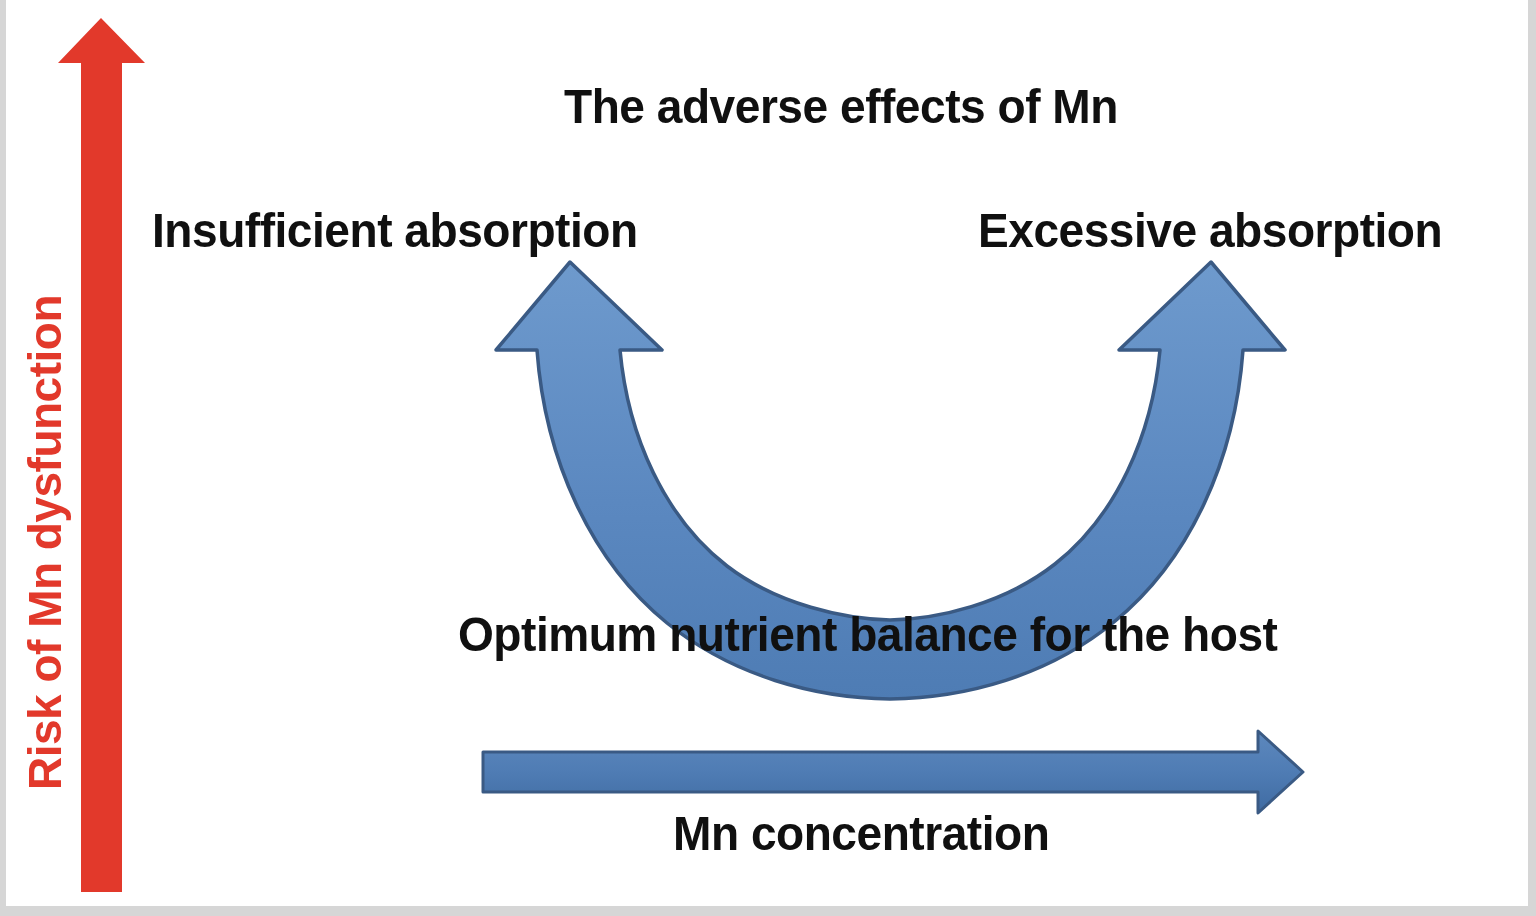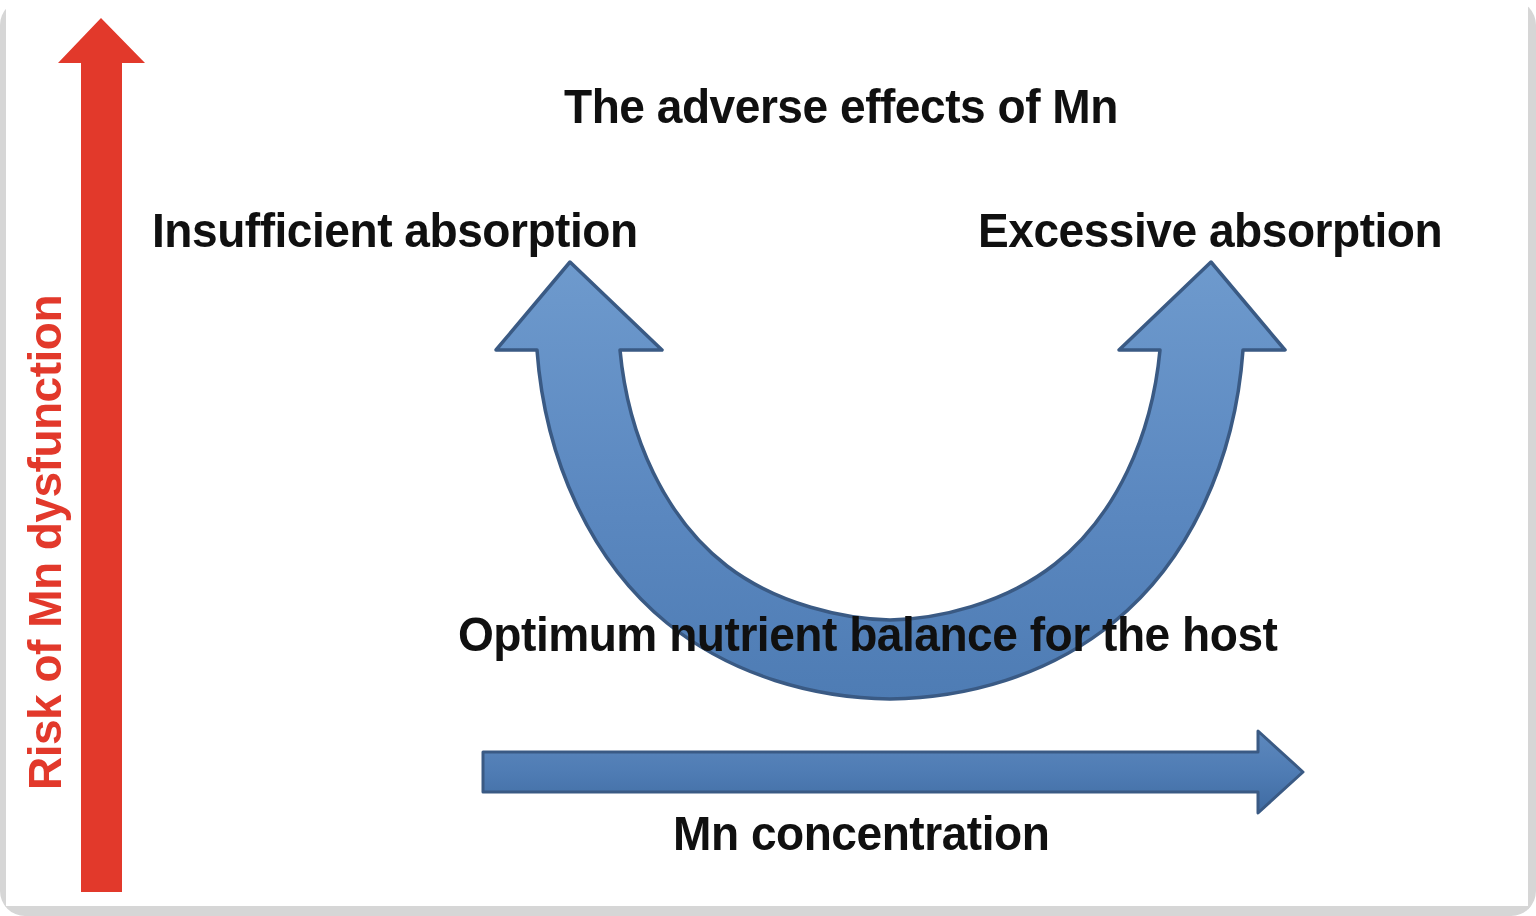--- a/index.html
+++ b/index.html
@@ -7,21 +7,20 @@
     padding: 0;
     background: #ffffff;
   }
   #canvas {
     position: relative;
     width: 1536px;
     height: 916px;
     background: #ffffff;
     overflow: hidden;
     font-family: "Liberation Sans", sans-serif;
-    border-radius: 25px;
   }
   
   .frame-left {
     position: absolute; left: 0; top: 0; width: 6px; height: 916px;
     background: #d6d6d6;
   }
   .frame-right {
     position: absolute; right: 0; top: 0; width: 8px; height: 916px;
     background: #d6d6d6;
   }

